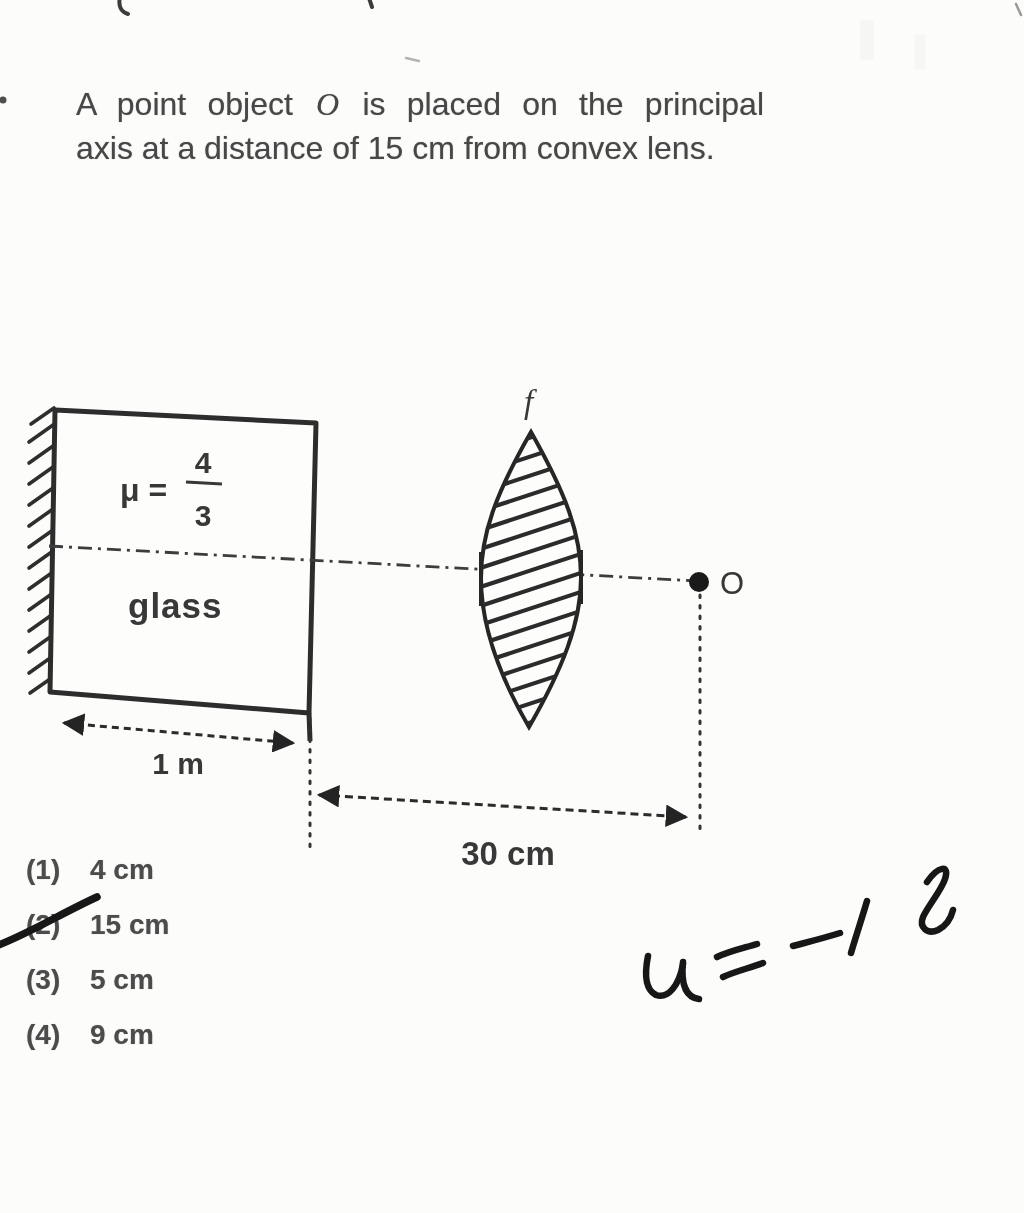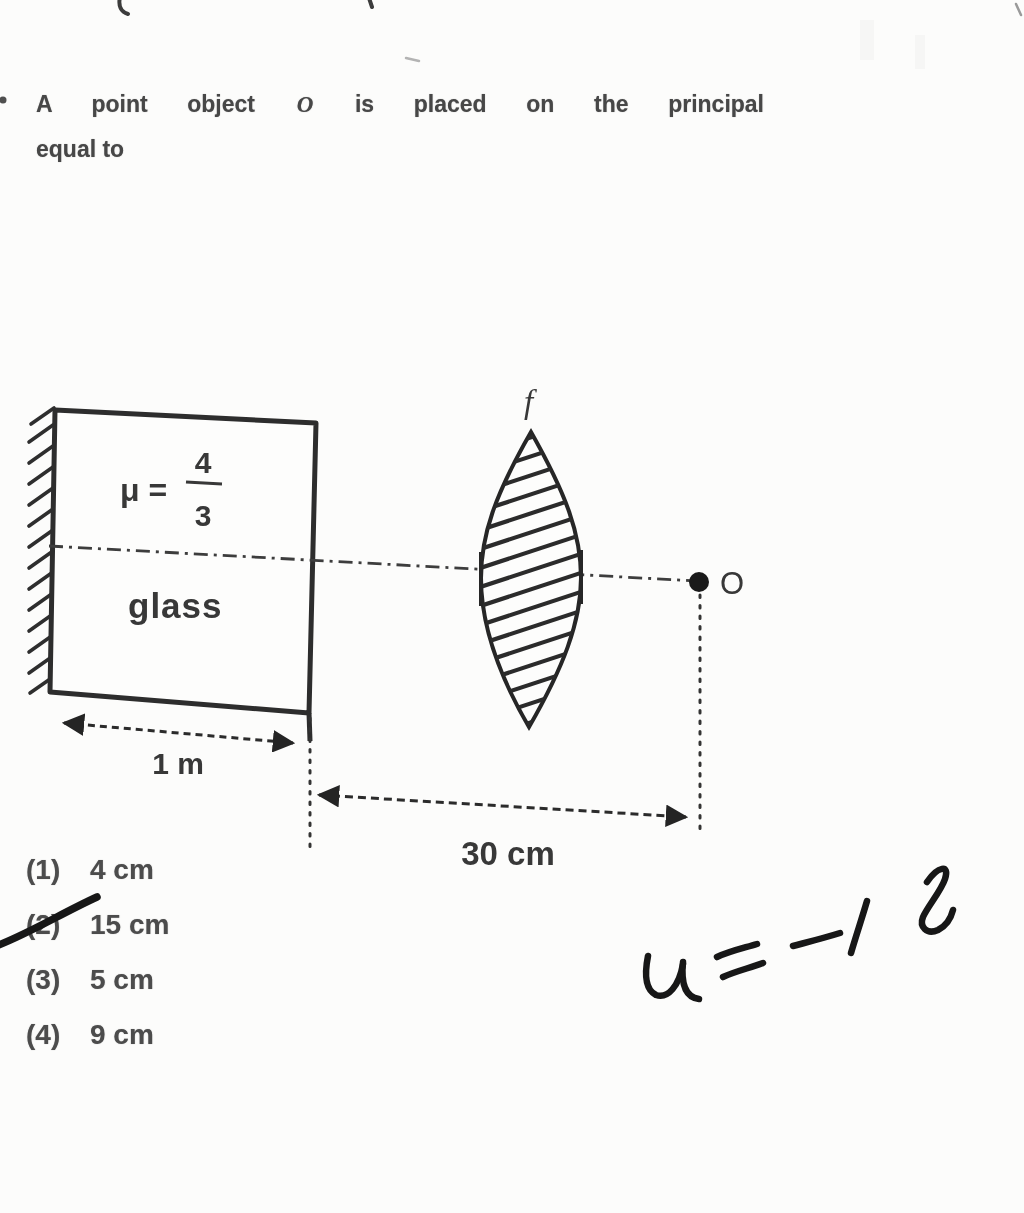--- a/index.html
+++ b/index.html
@@ -6,24 +6,25 @@
   .page{
     position:relative;width:1024px;height:1213px;overflow:hidden;
     background:#fcfcfb;
     font-family:"Liberation Sans",sans-serif;
   }
   
   .question{
     position:absolute;left:36px;top:82px;width:728px;
   }
   .q-line{
-    font-size:23px;line-height:44px;font-weight:bold;color:#474747;
+    font-size:32px;line-height:44px;font-weight:normal;color:#474747;
     text-align:justify;text-align-last:justify;text-justify:inter-word;
     text-shadow:0 0 1px rgba(90,90,90,.55);
     white-space:normal;
+    margin-left:40px;
   }
   .question .q-line:last-child{text-align-last:left;}
   .qi{font-family:"Liberation Serif",serif;font-style:italic;padding:0 2px;}
   
   .diagram{position:absolute;left:0;top:380px;}
   .diagram text{fill:#383838;}
   
   .options{position:absolute;left:26px;top:853px;width:260px;}
   .option{
     display:flex;gap:16px;align-items:baseline;
@@ -36,26 +37,26 @@
 </style>
 </head>
 <body>
 
 <div class="page">
 
   <div class="question">
 
       <div class="q-line">A point object <i class="qi">O</i> is placed on the principal</div>
 
+      <div class="q-line">axis at a distance of 15 cm from convex lens.</div>
 
 
 
 
 
-      <div class="q-line">equal to</div>
     </div>
 
   <svg class="diagram" width="780" height="500" viewBox="0 0 780 500">
     <defs>
       <marker id="ah" viewBox="0 0 10 10" refX="9" refY="5" markerWidth="7.5" markerHeight="7.5" orient="auto-start-reverse">
         <path d="M0,0 L10,5 L0,10 z" fill="#242424"></path>
       </marker>
       <clipPath id="lensClip">
         <path d="M531,52 C495,115 481,155 481,198 C481,243 497,292 529,347 C563,288 581,242 581,198 C581,154 566,114 531,52 Z"></path>
       </clipPath>

